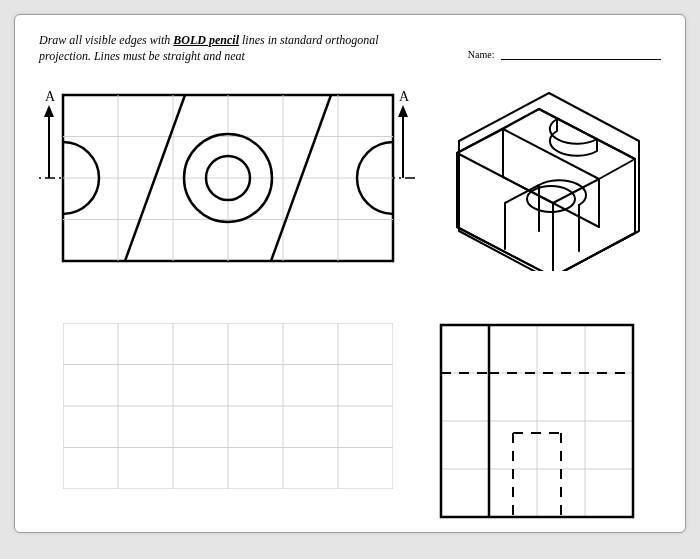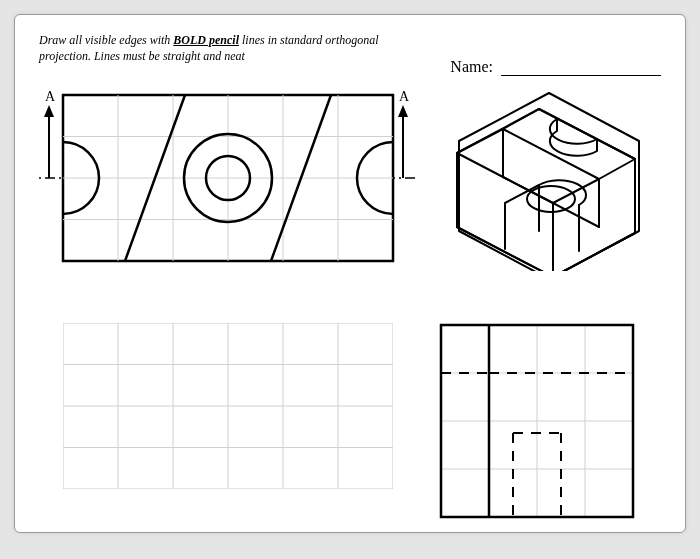--- a/index.html
+++ b/index.html
@@ -1,21 +1,21 @@
 <!DOCTYPE html>
 <html><head>
 <meta charset="utf-8">
 <style>
   html,body{margin:0;padding:0;background:#e5e5e5;font-family:Georgia,serif}
   .stage{width:700px;height:547px;background:#e5e5e5;position:relative}
   .sheet{position:absolute;left:14px;top:14px;right:14px;bottom:14px;background:#fff;border:1px solid #9a9a9a;border-radius:6px;box-shadow:0 0 4px rgba(0,0,0,.1)}
   .inner{position:absolute;left:24px;top:18px;right:24px;bottom:24px}
   .instr{font-style:italic;font-size:12px;line-height:1.3;max-width:360px}
   .instr .bold{font-weight:bold;text-decoration:underline}
-  .namewrap{position:absolute;right:0;top:25px;font-size:16px;font-style:normal}
+  .namewrap{position:absolute;right:0;top:16px;font-size:10px;font-style:normal}
   .nameline{display:inline-block;border-bottom:1.5px solid #000;width:160px;vertical-align:bottom;margin-left:4px}
   svg{display:block}
   .panel{position:absolute}
 </style>
 </head>
 <body>
 
 <div class="stage">
   <div class="sheet">
     <div class="inner">

